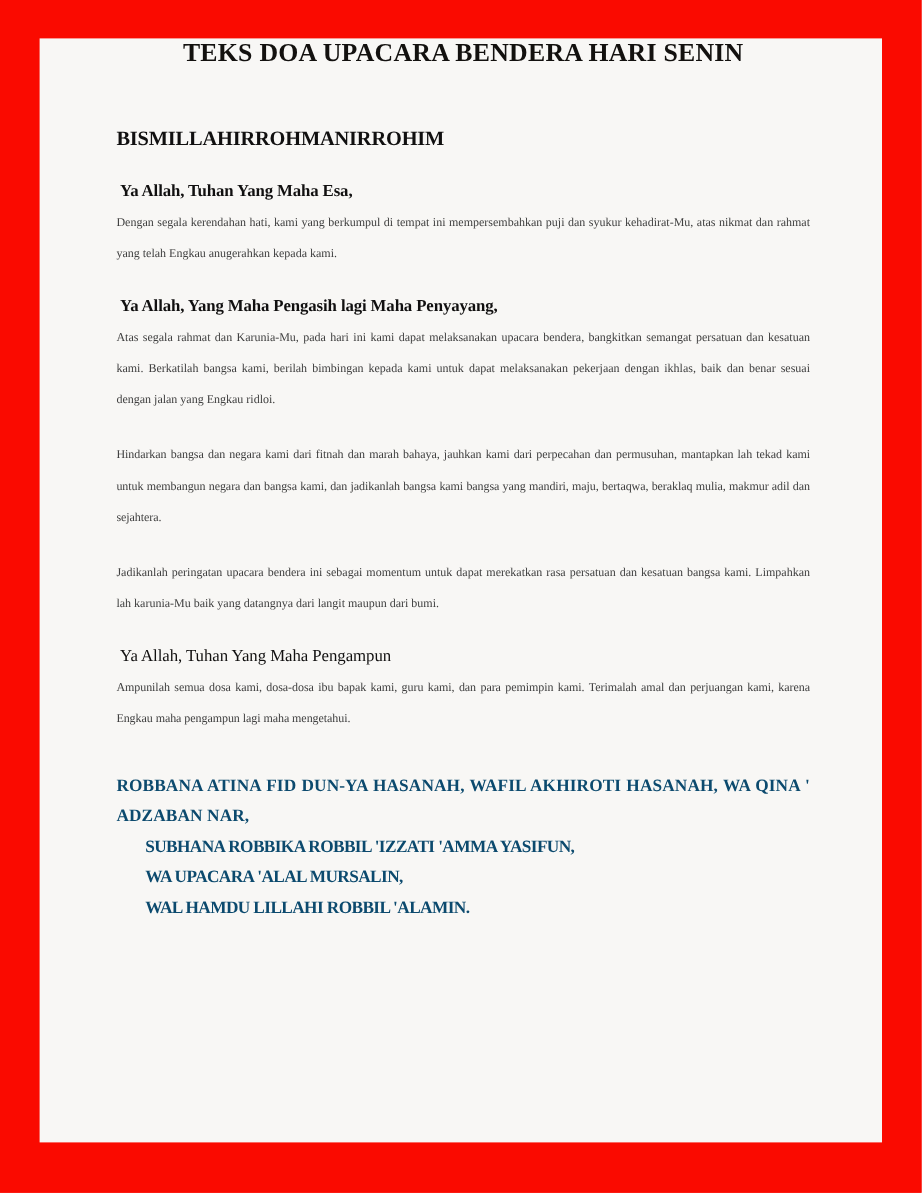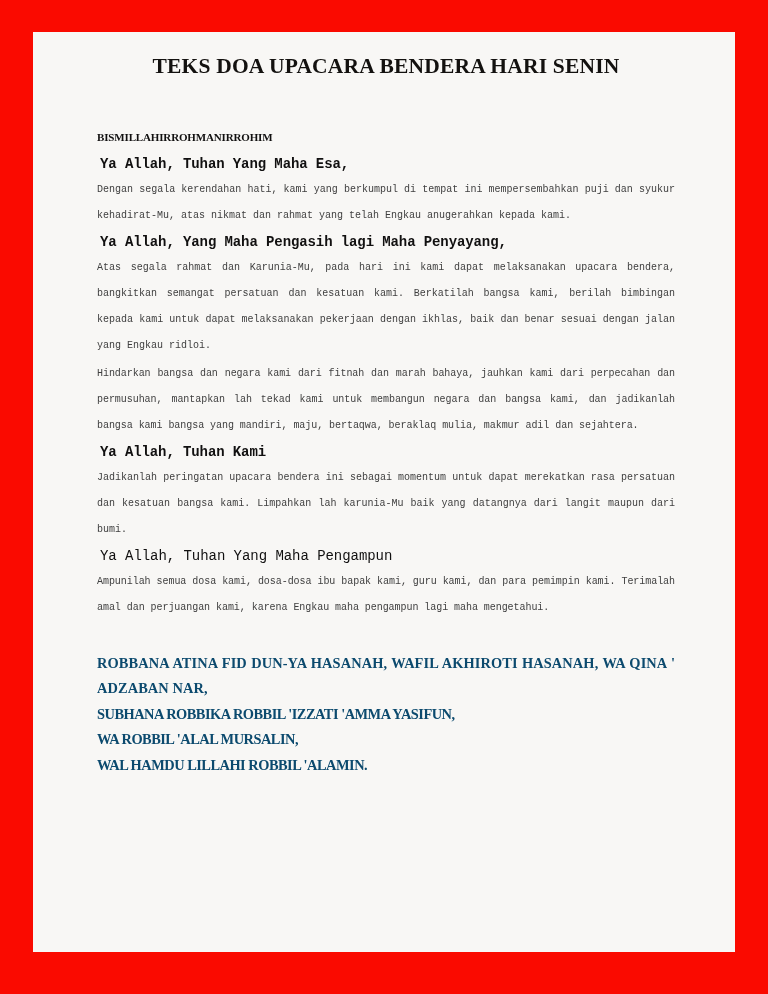--- a/index.html
+++ b/index.html
@@ -40,44 +40,42 @@
     height: 100%;
   }
 
   .doc-title {
     text-align: center;
     font-weight: bold;
     font-size: 21.5px;
     letter-spacing: 0.2px;
     color: #13110f;
     margin: 0;
-    padding-top: 22px;
     font-family: "Liberation Serif", "DejaVu Serif", serif;
   }
 
   
   .opening {
     margin-top: 46px;
   }
   .opening .line {
     font-weight: bold;
-    font-size: 11px;
+    font-size: 17px;
     line-height: 25.5px;
     color: #111010;
     white-space: nowrap;
     letter-spacing: -0.15px;
   }
   .opening .line.wide {
     letter-spacing: -0.55px;
   }
 
   
   .section {
-    margin-top: 2px;
-    font-family: Liberation Mono, monospace;
+    margin-top: 20px;
   }
   .section-heading {
     font-weight: bold;
     font-size: 14px;
     line-height: 22px;
     color: #111010;
     margin-left: 3px;
     letter-spacing: -0.1px;
     white-space: nowrap;
   }
@@ -109,20 +107,21 @@
     color: #0c4a6e;
     letter-spacing: -0.1px;
   }
   .closing .line.justified {
     text-align: justify;
     letter-spacing: 0.1px;
   }
   .closing .line.nowrap {
     white-space: nowrap;
     letter-spacing: -0.5px;
+    margin-left: 24px;
   }
 </style>
 </head>
 <body>
 
 <div class="poster">
   <div class="sheet">
     <div class="sheet-inner">
 
       <h1 class="doc-title">TEKS DOA UPACARA BENDERA HARI SENIN</h1>
@@ -139,31 +138,30 @@
       <div class="section">
         <div class="section-heading">Ya Allah, Yang Maha Pengasih lagi Maha Penyayang,</div>
         <div class="section-body">Atas segala rahmat dan Karunia-Mu, pada hari ini kami dapat melaksanakan upacara bendera, bangkitkan semangat persatuan dan kesatuan kami. Berkatilah bangsa kami, berilah bimbingan kepada kami untuk dapat melaksanakan pekerjaan dengan ikhlas, baik dan benar sesuai dengan jalan yang Engkau ridloi.</div>
       </div>
 
       <div class="section">
         <div class="section-body tight">Hindarkan bangsa dan negara kami dari fitnah dan marah bahaya, jauhkan kami dari perpecahan dan permusuhan, mantapkan lah tekad kami untuk membangun negara dan bangsa kami, dan jadikanlah bangsa kami bangsa yang mandiri, maju, bertaqwa, beraklaq mulia, makmur adil dan sejahtera.</div>
       </div>
 
       <div class="section">
-        <div class="section-heading">Ya Allah, Tuhan Kami</div>
         <div class="section-body">Jadikanlah peringatan upacara bendera ini sebagai momentum untuk dapat merekatkan rasa persatuan dan kesatuan bangsa kami. Limpahkan lah karunia-Mu baik yang datangnya dari langit maupun dari bumi.</div>
       </div>
 
       <div class="section">
         <div class="section-heading regular">Ya Allah, Tuhan Yang Maha Pengampun</div>
         <div class="section-body tight">Ampunilah semua dosa kami, dosa-dosa ibu bapak kami, guru kami, dan para pemimpin kami. Terimalah amal dan perjuangan kami, karena Engkau maha pengampun lagi maha mengetahui.</div>
       </div>
 
       <div class="closing">
         <div class="line justified">ROBBANA ATINA FID DUN-YA HASANAH, WAFIL AKHIROTI HASANAH, WA QINA ' ADZABAN NAR,</div>
         <div class="line nowrap">SUBHANA ROBBIKA ROBBIL 'IZZATI 'AMMA YASIFUN,</div>
-        <div class="line nowrap">WA ROBBIL 'ALAL MURSALIN,</div>
+        <div class="line nowrap">WA UPACARA 'ALAL MURSALIN,</div>
         <div class="line nowrap">WAL HAMDU LILLAHI ROBBIL 'ALAMIN.</div>
       </div>
 
     </div>
   </div>
 </div>
 
 </body></html>

